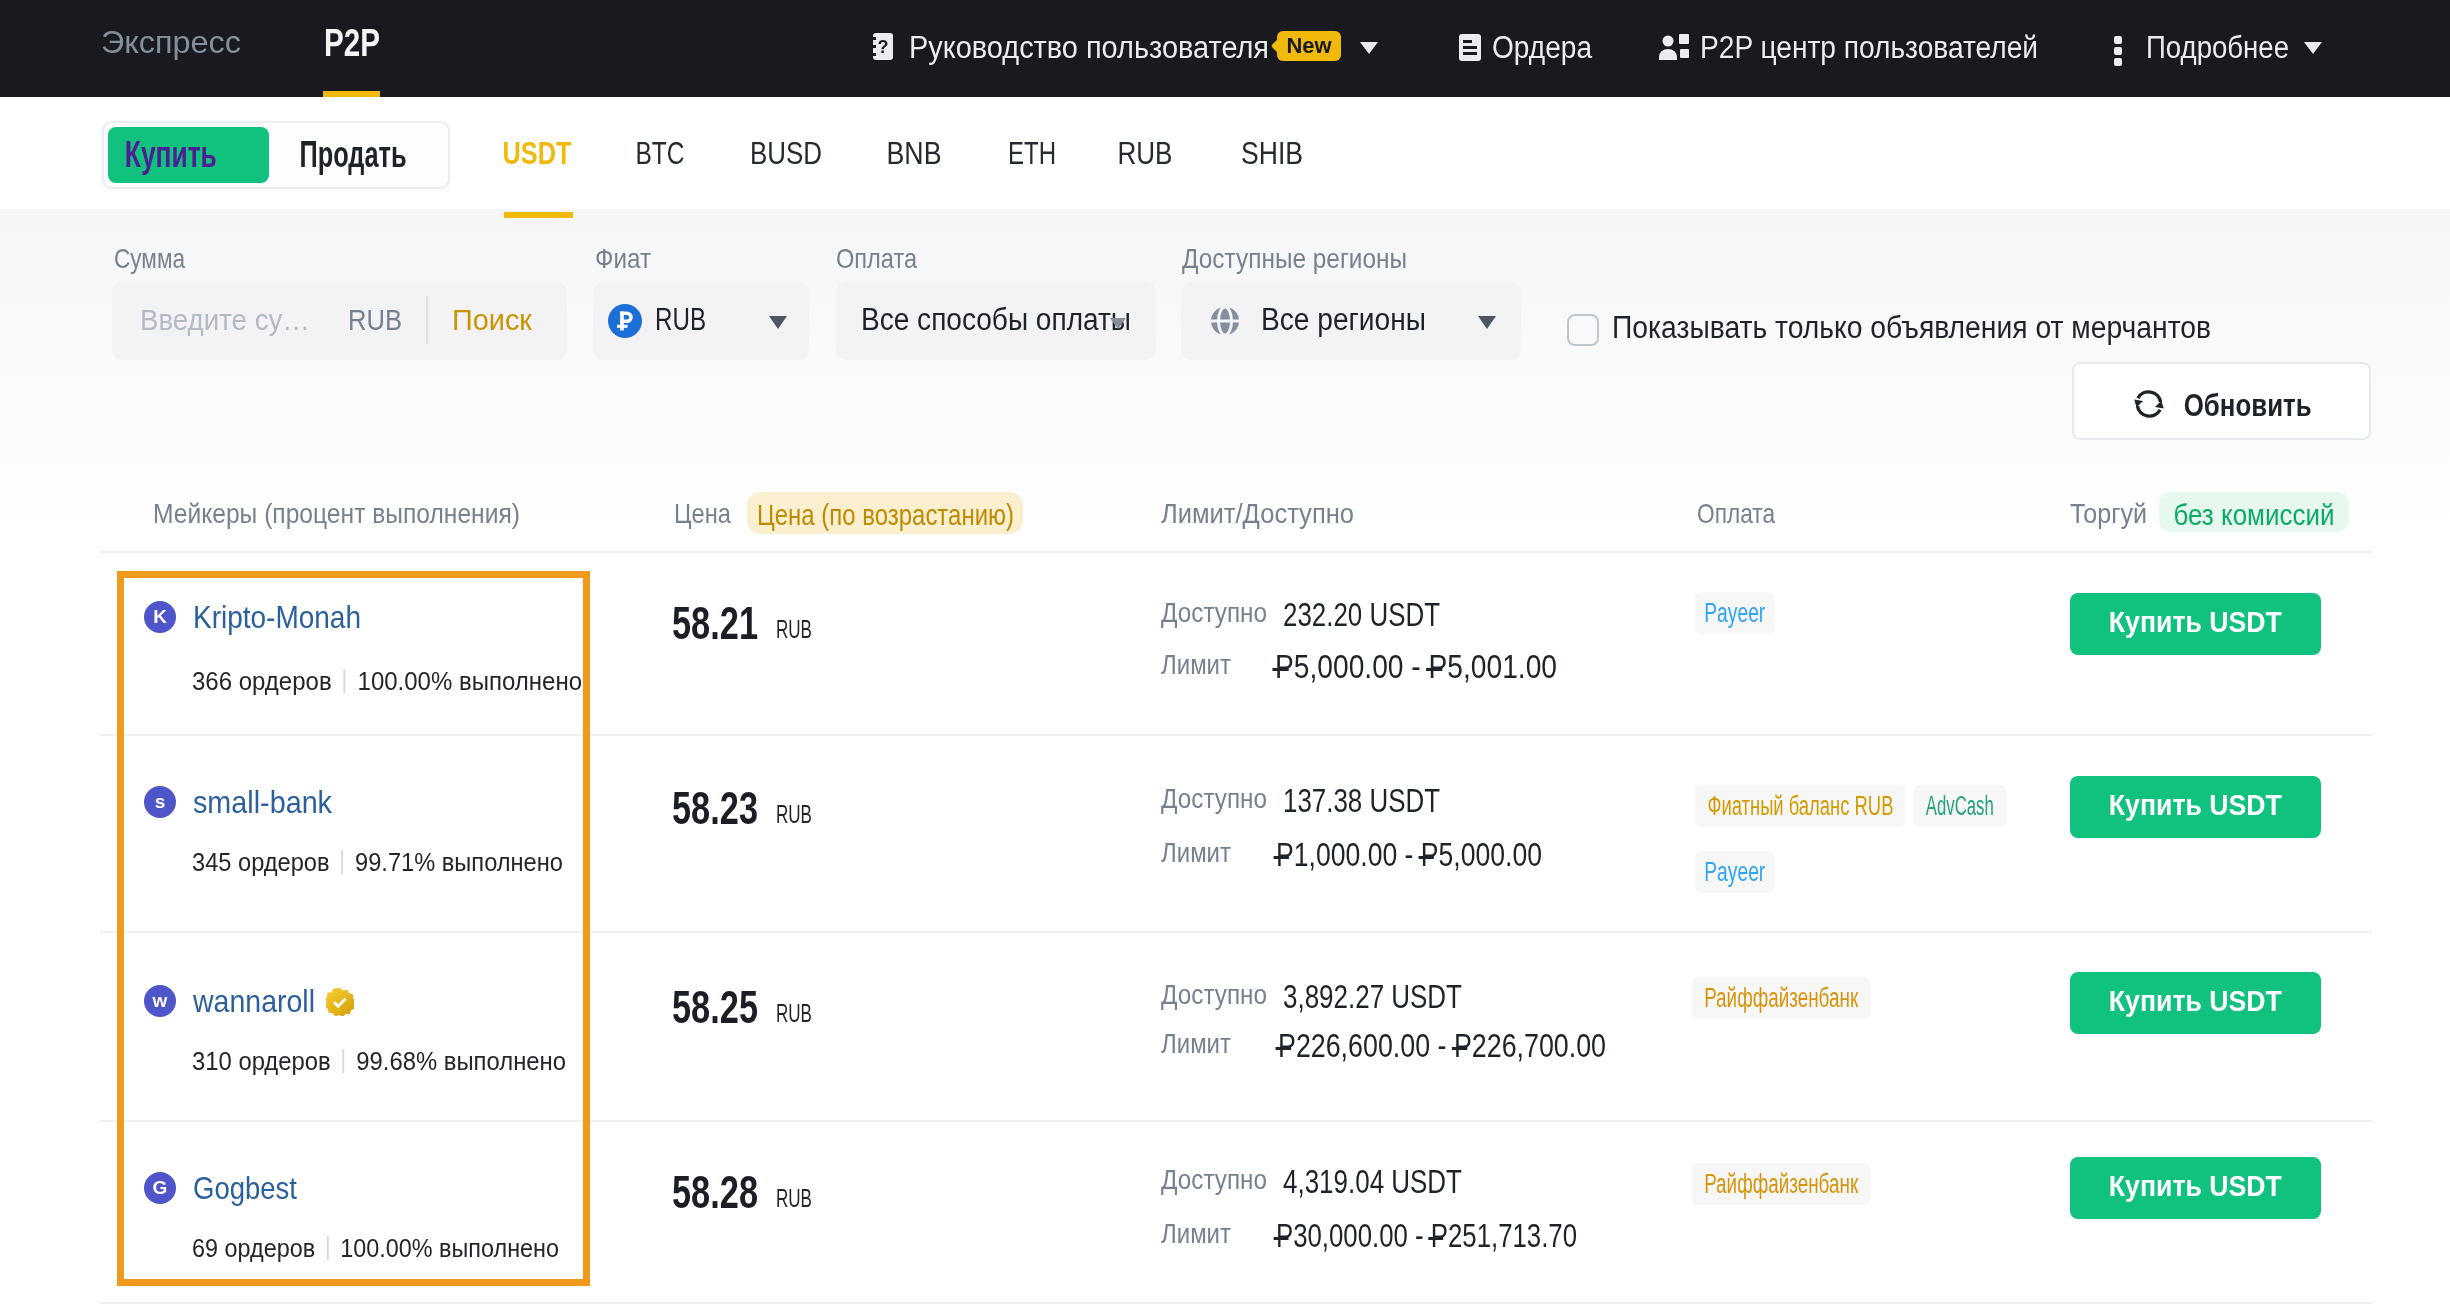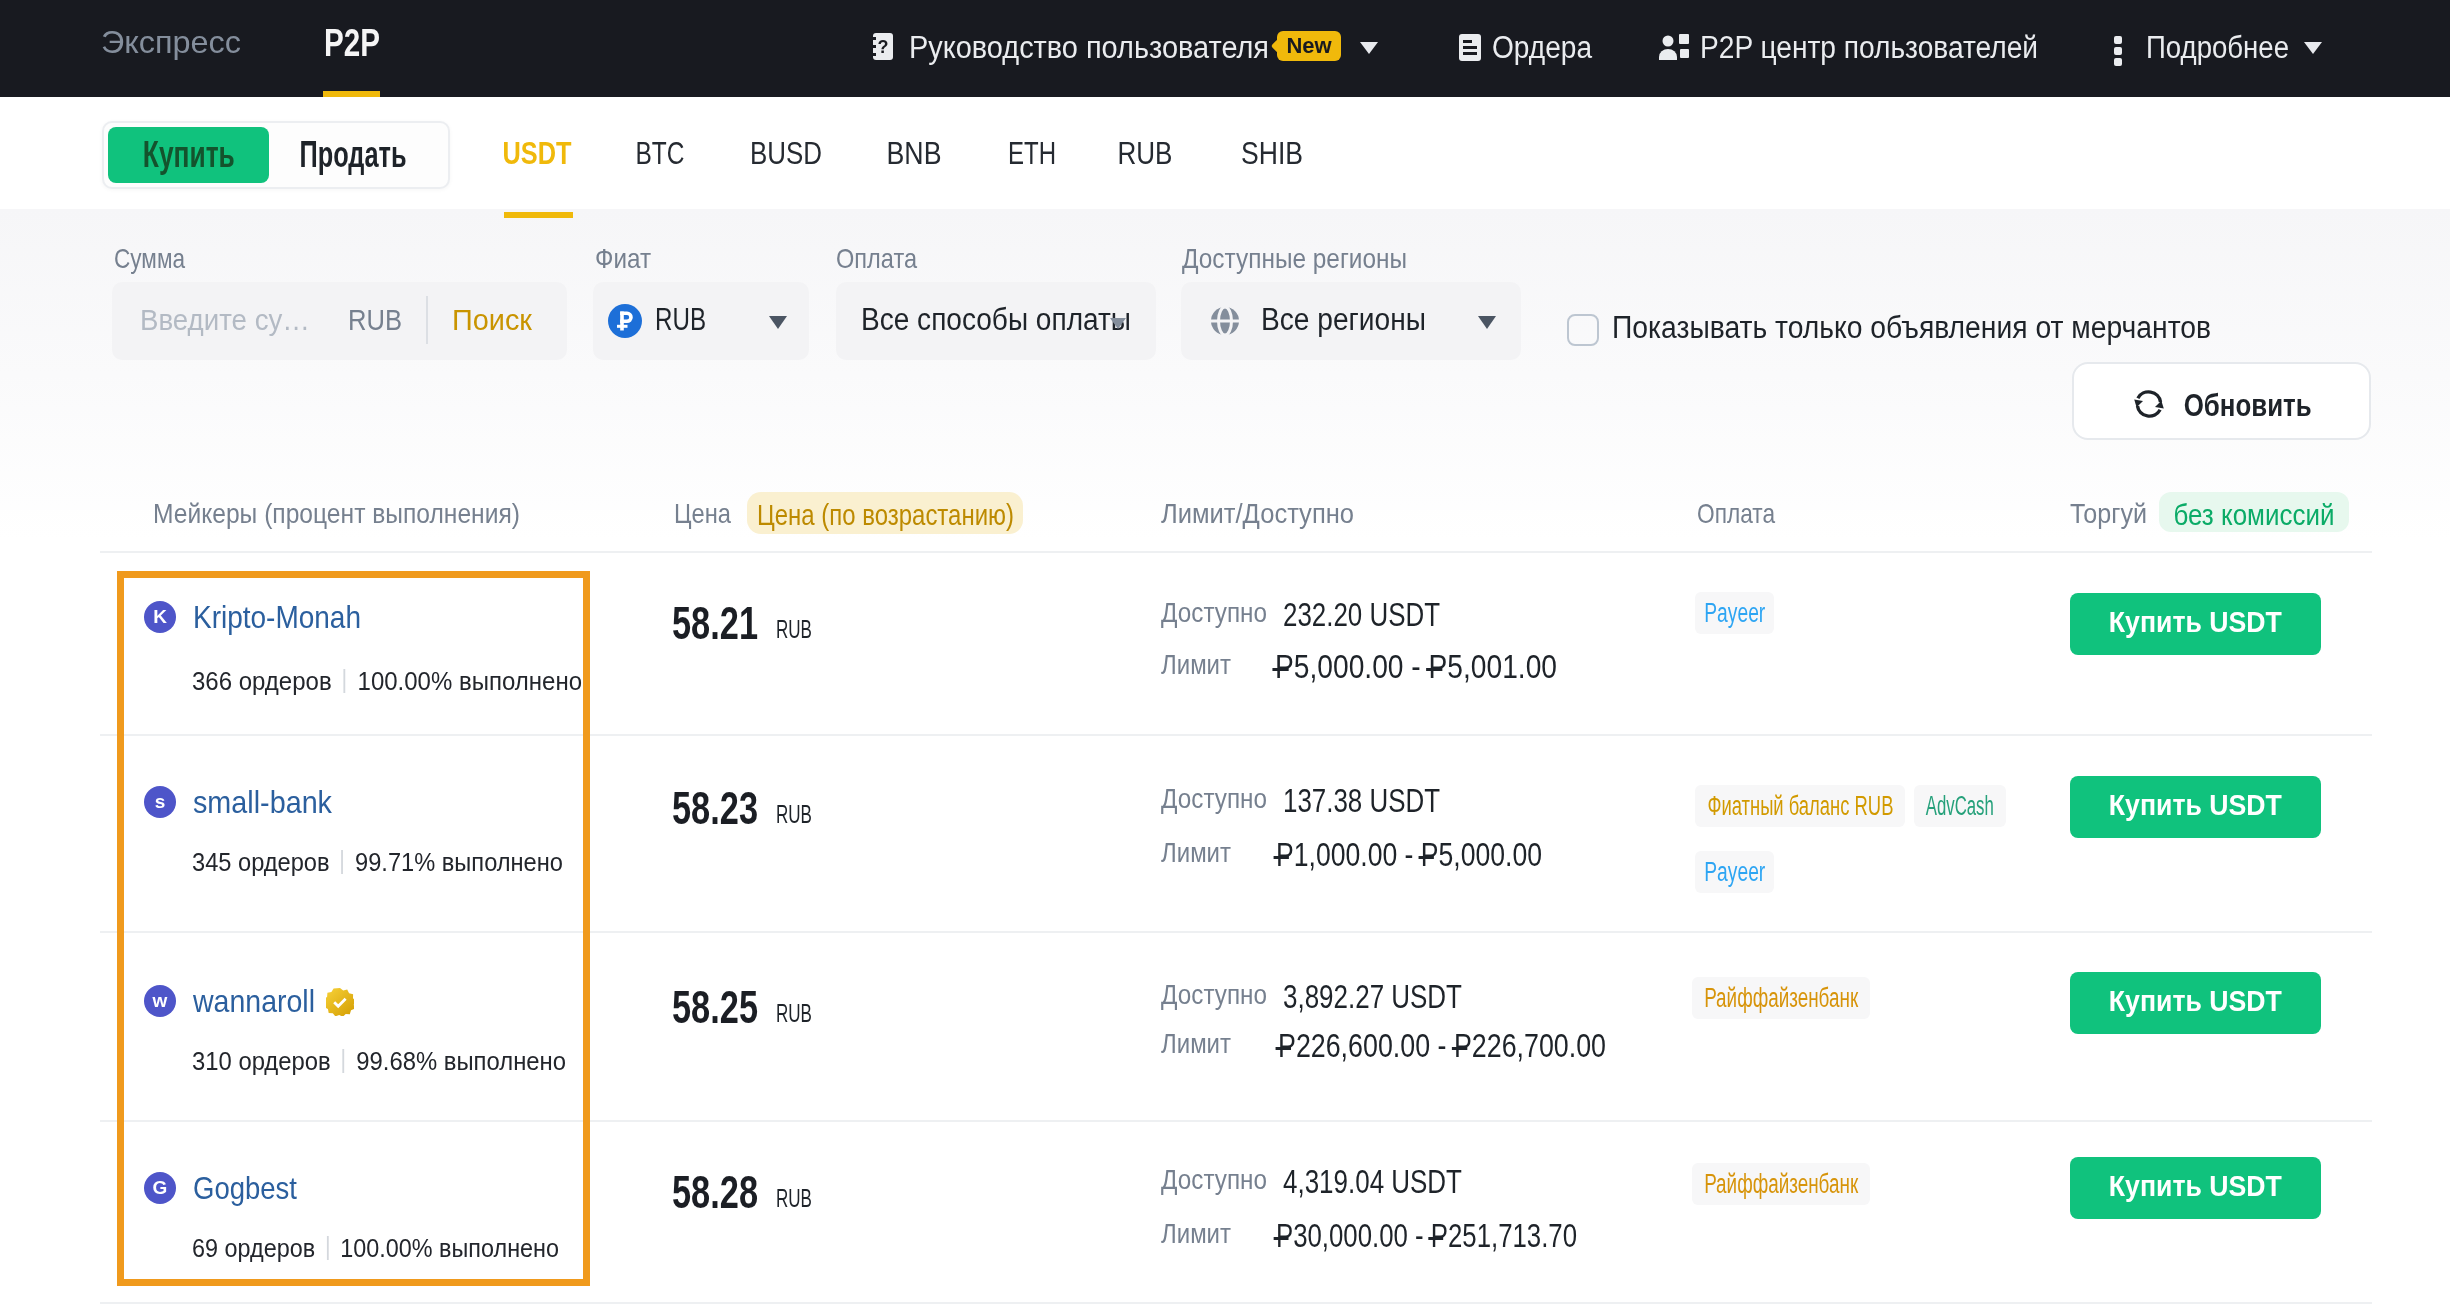--- a/index.html
+++ b/index.html
@@ -7,31 +7,31 @@
 #page{position:relative;width:2450px;height:1314px;background:#fff}
 .abs{position:absolute;line-height:1;white-space:nowrap}
 .sxl{transform-origin:0 50%}
 
 #hdr{position:absolute;left:0;top:0;width:2450px;height:97px;background:#181a20}
 .caret{position:absolute;width:0;height:0;border-left:9px solid transparent;border-right:9px solid transparent;border-top:12px solid #e8eaee}
 .newb{position:absolute;left:1277px;top:31px;width:64px;height:30px;background:#f0b90b;border-radius:6px;color:#181a20;font-size:22px;font-weight:700;display:flex;align-items:center;justify-content:center}
 .newb::before{content:"";position:absolute;left:-4px;top:10px;width:10px;height:10px;background:#f0b90b;transform:rotate(45deg);border-radius:2px}
 
 #toggle{position:absolute;left:102px;top:121px;width:348px;height:68px;border:2px solid #eceef1;border-radius:10px;background:#fdfdfd;box-shadow:0 1px 4px rgba(0,0,0,0.04)}
-#buyb{position:absolute;left:4px;top:4px;width:161px;height:56px;border-radius:8px;background:#10c27d;color:#14532d;font-size:36px;font-weight:700;display:flex;align-items:center;justify-content:center}
+#buyb{position:absolute;left:4px;top:4px;width:161px;height:56px;border-radius:8px;background:#10c27d;color:#4c1d95;font-size:36px;font-weight:700;display:flex;align-items:center;justify-content:flex-start}
 #sellb{position:absolute;left:160px;top:0;width:179px;height:64px;color:#1e2329;font-size:36px;font-weight:600;display:flex;align-items:center;justify-content:center}
 .tab{position:absolute;top:138px;font-size:31px;font-weight:500;color:#252a31;line-height:1;white-space:nowrap}
 
 #filtbg{position:absolute;left:0;top:209px;width:2450px;height:331px;background:linear-gradient(180deg,#f6f6f8 0%,#fafafb 50%,#ffffff 100%)}
 .flabel{position:absolute;top:245px;font-size:28px;color:#76808f;line-height:1;white-space:nowrap;transform-origin:0 50%}
 .finput{position:absolute;top:282px;height:78px;background:#f3f3f5;border-radius:10px}
 .dcaret{position:absolute;width:0;height:0;border-left:9px solid transparent;border-right:9px solid transparent;border-top:13px solid #4b5563}
 .gcaret{position:absolute;width:0;height:0;border-left:8px solid transparent;border-right:8px solid transparent;border-top:11px solid #848e9c}
 #cbox{position:absolute;left:1567px;top:314px;width:32px;height:32px;border:2px solid #bdc6d1;border-radius:8px;background:transparent}
-#refresh{position:absolute;left:2072px;top:362px;width:299px;height:78px;background:#fff;border:2px solid #e6e9ed;border-radius:16px;display:flex;align-items:center;justify-content:center;gap:6px;padding-left:14px}
+#refresh{position:absolute;left:2072px;top:362px;width:299px;height:78px;background:#fff;border:2px solid #e6e9ed;border-radius:8px;display:flex;align-items:center;justify-content:center;gap:6px;padding-left:14px}
 
 #sortpill{position:absolute;left:747px;top:492px;width:276px;height:42px;border-radius:14px;background:#faf0d0;display:flex;align-items:center;justify-content:center}
 #feepill{position:absolute;left:2159px;top:492px;width:190px;height:40px;border-radius:12px;background:#e7f8ee;display:flex;align-items:center;justify-content:center}
 .hr{position:absolute;left:100px;width:2272px;height:2px;background:#eef0f2}
 .av{position:absolute;left:144px;width:32px;height:32px;border-radius:50%;background:#4e55c9;color:#fff;display:flex;align-items:center;justify-content:center;font-size:19px;font-weight:700}
 .mkname{position:absolute;left:193px;font-size:32px;font-weight:500;color:#2b5f9e;line-height:1;white-space:nowrap;transform-origin:0 50%}
 .ord{position:absolute;left:192px;font-size:26px;color:#23262c;line-height:1;white-space:nowrap;transform-origin:0 50%}
 .ord .sep{display:inline-block;width:2px;height:24px;background:#d4d8dd;margin:0 13px;vertical-align:-3px}
 .bprice{position:absolute;left:672px;font-size:46px;font-weight:600;color:#1b1e24;line-height:1;white-space:nowrap;transform-origin:0 50%}
 .runit{position:absolute;left:776px;font-size:25px;color:#1e2329;line-height:1;transform-origin:0 50%}

